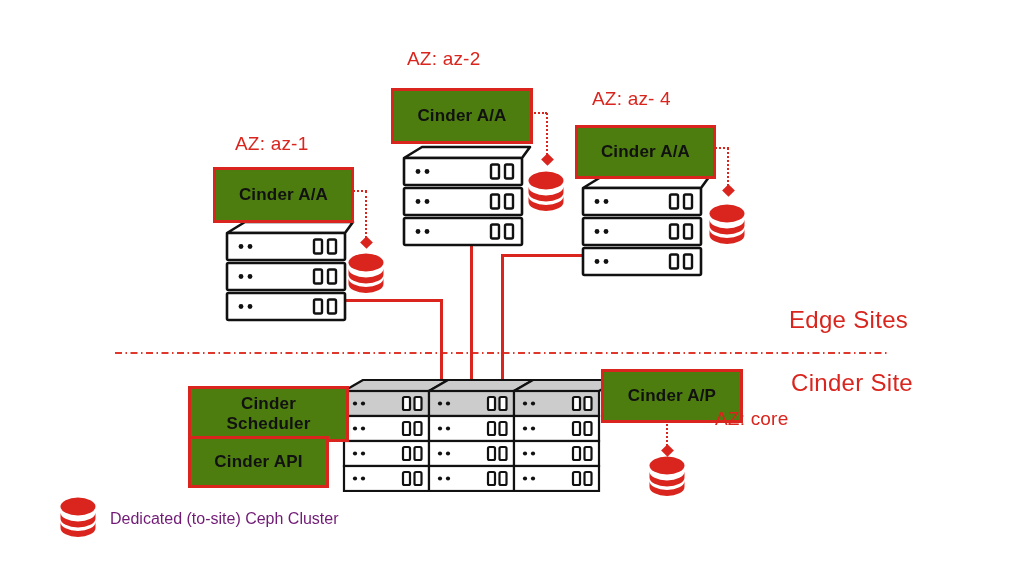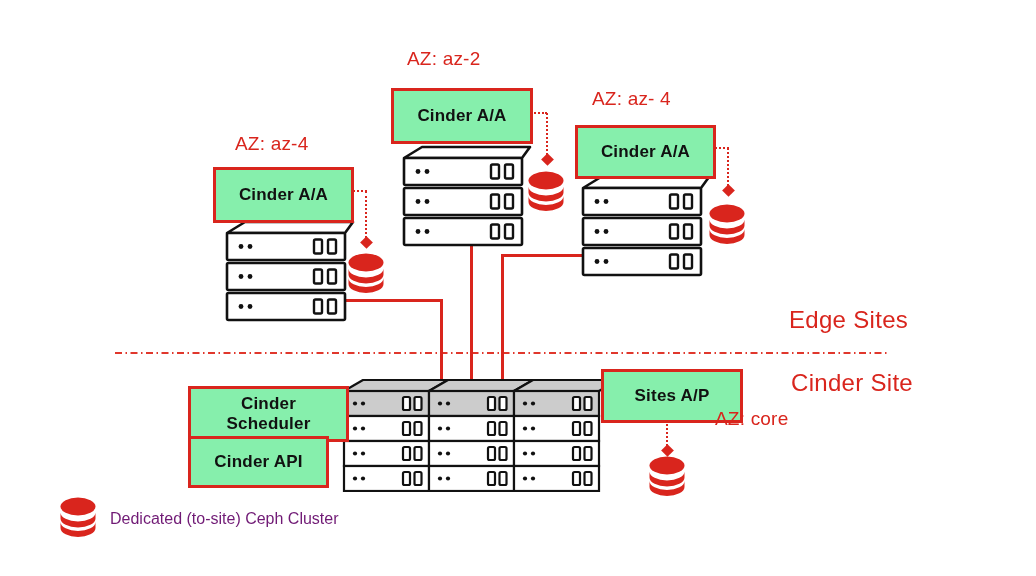--- a/index.html
+++ b/index.html
@@ -2,21 +2,21 @@
 <html><head>
 <meta charset="utf-8">
 <style>
   html,body{margin:0;padding:0;background:#fff;}
   .canvas{
     position:relative;width:1036px;height:576px;background:#ffffff;overflow:hidden;
     font-family:"Liberation Sans", sans-serif;
   }
   
   .rbox{
-    position:absolute;background:#86efac;border:3px solid #d9251d;
+    position:absolute;background:#4d7c0f;border:3px solid #d9251d;
     display:flex;align-items:center;justify-content:center;text-align:center;
     font-weight:bold;color:#111;font-size:17px;line-height:1.18;z-index:5;
     letter-spacing:.2px;
   }
   
   .azlabel{
     position:absolute;color:#d9251d;font-weight:normal;font-size:19px;z-index:6;
     letter-spacing:.2px;white-space:nowrap;
   }
   .section-label{
@@ -112,21 +112,21 @@
     </defs>
   </svg>
 
   <svg class="divider" style="left:115px;top:349px" width="775" height="8">
     <line x1="0" y1="4" x2="775" y2="4" stroke="#e0372c" stroke-width="2.2" stroke-dasharray="7 3.5 1.5 3.5"></line>
   </svg>
 
   <div class="section-label" style="left:789px;top:306px">Edge Sites</div>
   <div class="section-label" style="left:791px;top:369px">Cinder Site</div>
 
-  <div class="azlabel" style="left:235px;top:133px">AZ: az-4</div>
+  <div class="azlabel" style="left:235px;top:133px">AZ: az-1</div>
   <div class="rbox" style="left:213px;top:167px;width:135px;height:50px">
     <span>Cinder A/A</span>
   </div>
   <svg class="stack" style="left:224px;top:219px" width="132" height="103">
       <use href="#edge-stack"></use>
     </svg>
   <div class="dline-h" style="left:348px;top:190px;width:19px"></div>
   <div class="dline-v" style="left:365px;top:191px;height:47px"></div>
   <div class="diamond" style="left:362px;top:238px"></div>
   <svg class="ceph" style="left:346px;top:253px" width="40" height="42">
@@ -171,21 +171,21 @@
   </div>
   <div class="rbox" style="left:188px;top:436px;width:135px;height:46px">
     <span>Cinder API</span>
   </div>
 
   <svg class="stack" style="left:341px;top:376px" width="280" height="116">
       <use href="#central-cluster"></use>
     </svg>
 
   <div class="rbox" style="left:601px;top:369px;width:136px;height:48px">
-    <span>Sites A/P</span>
+    <span>Cinder A/P</span>
   </div>
   <div class="azlabel" style="left:715px;top:408px">AZ: core</div>
   <div class="dline-v" style="left:666px;top:417px;height:29px"></div>
   <div class="diamond" style="left:663px;top:446px"></div>
   <svg class="ceph" style="left:647px;top:456px" width="40" height="42">
       <use href="#ceph-db"></use>
     </svg>
 
   <svg class="ceph" style="left:58px;top:497px" width="40" height="42">
       <use href="#ceph-db"></use>

